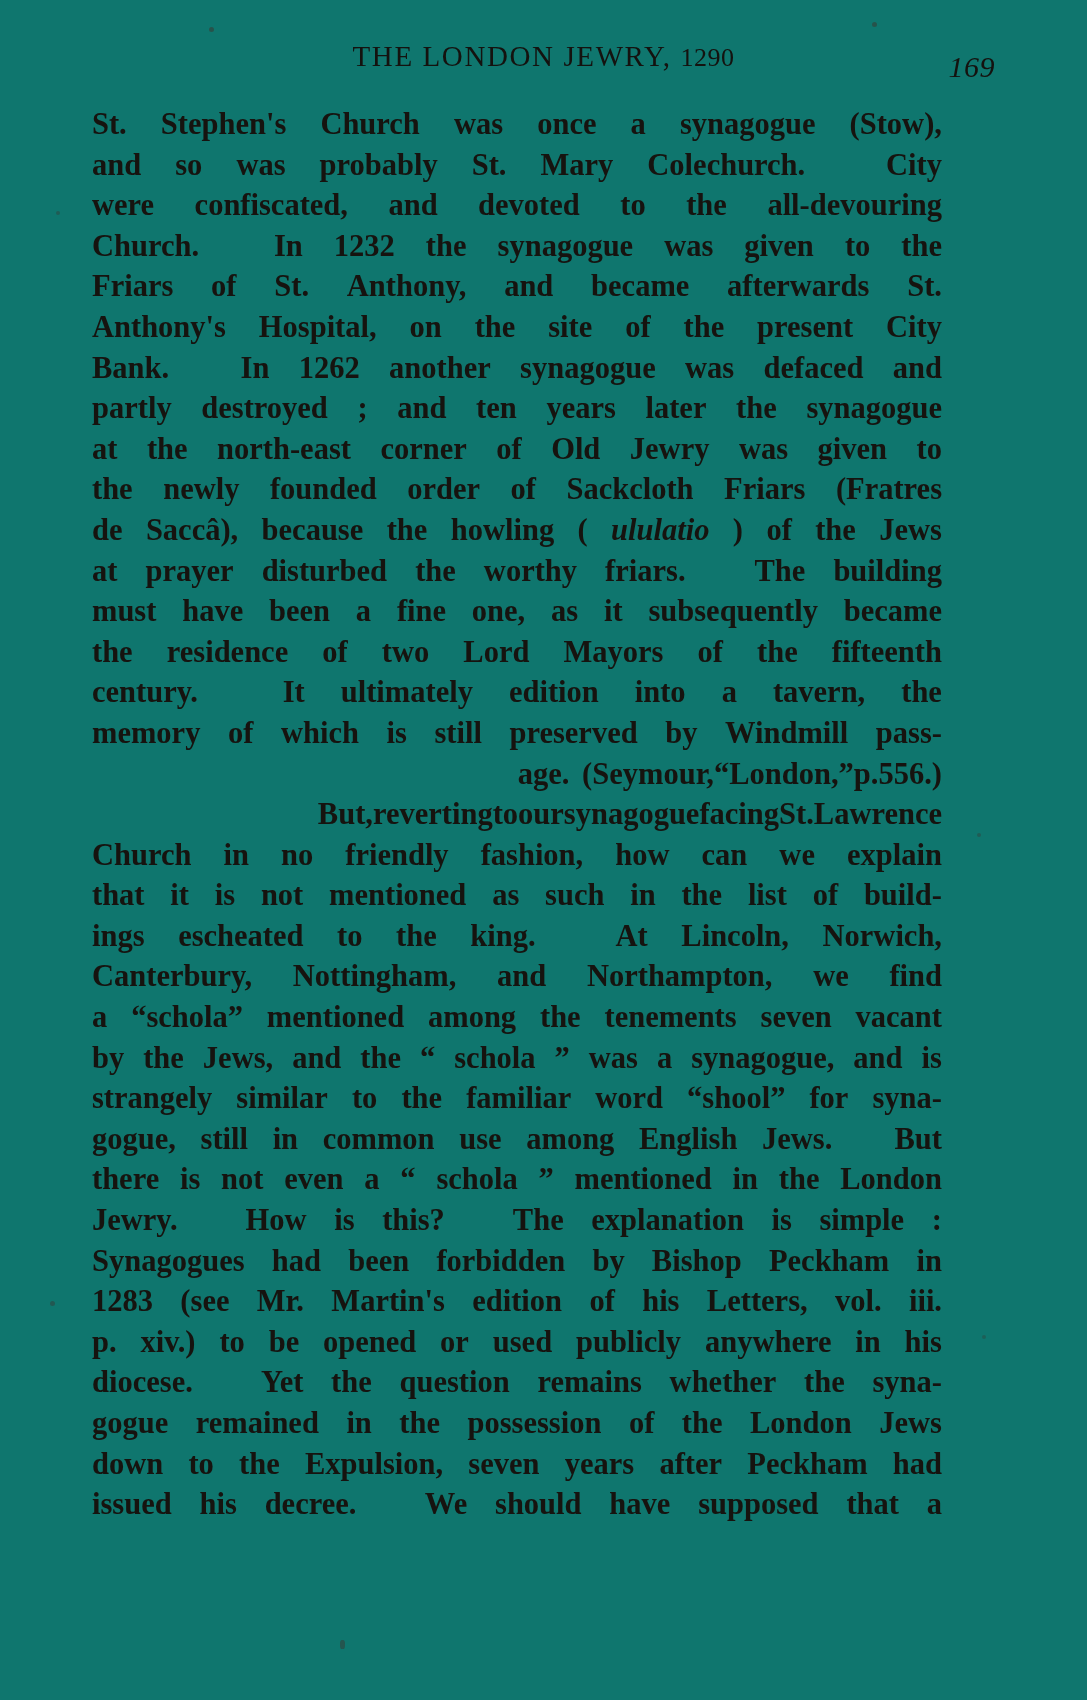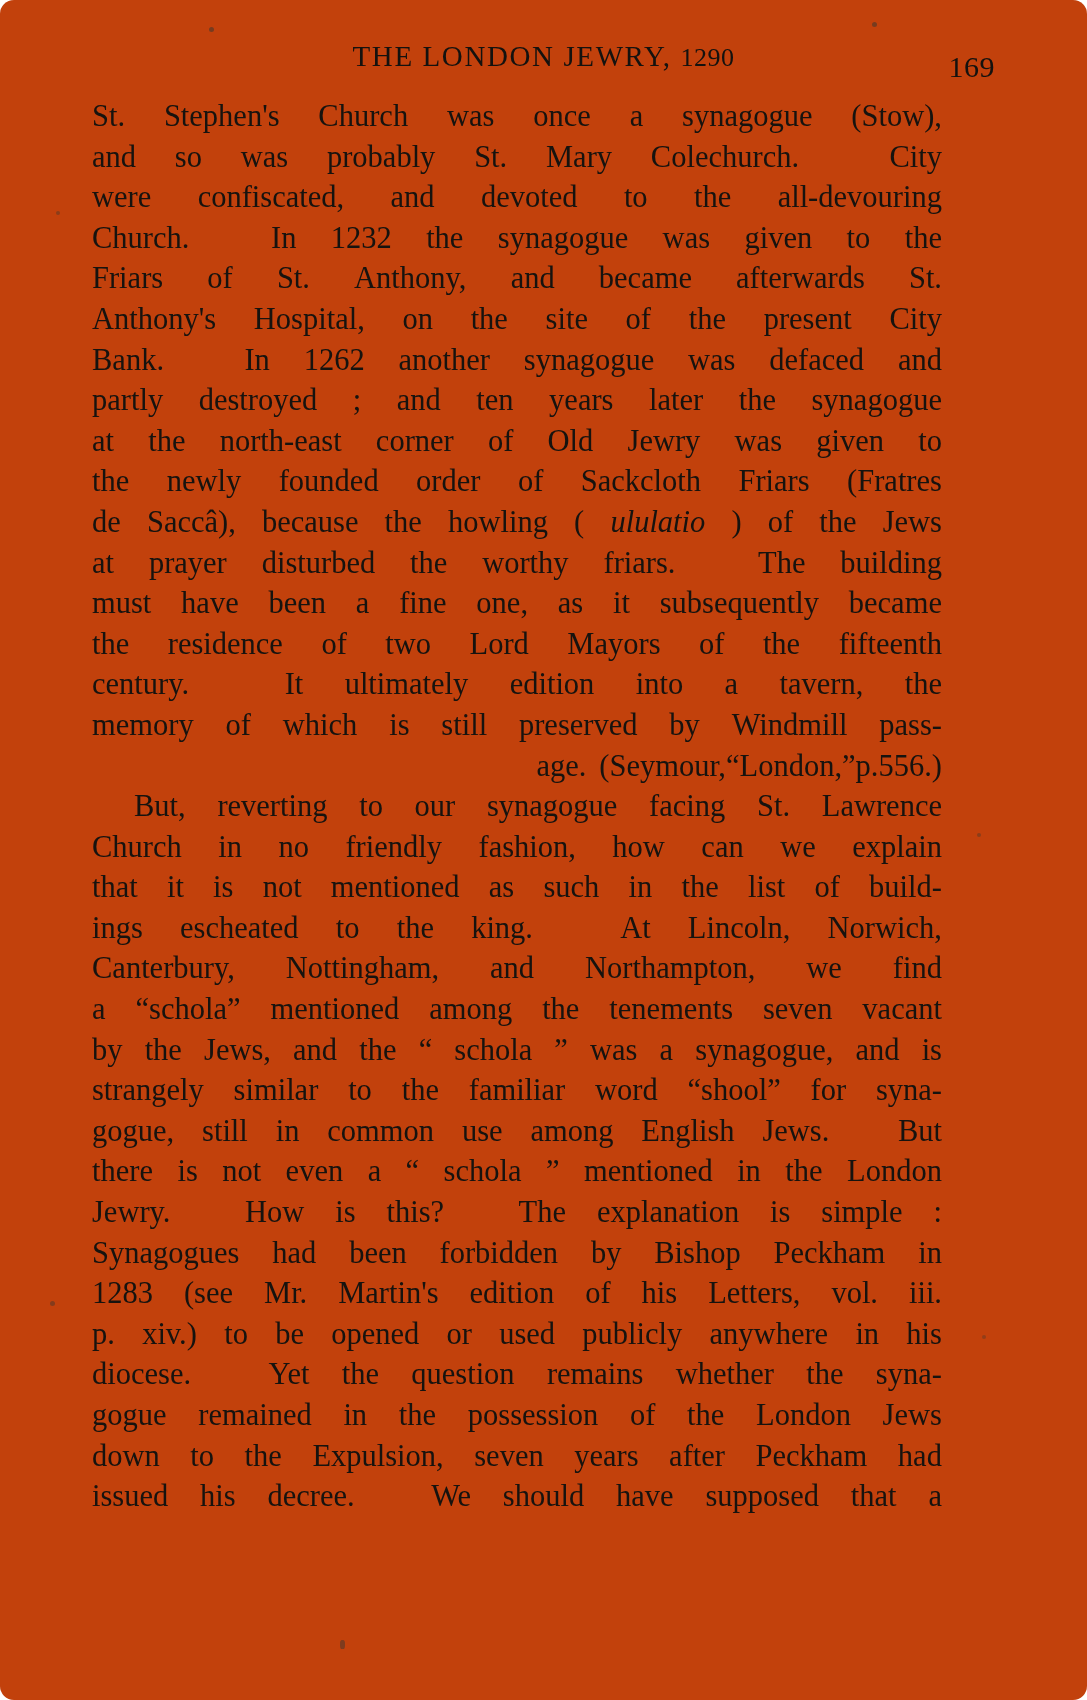--- a/index.html
+++ b/index.html
@@ -14,22 +14,21 @@
     font-family: "Liberation Serif", "DejaVu Serif", serif;
     color: #111111;
     position: relative;
     overflow: hidden;
   }
 
   
   .page {
     position: absolute;
     inset: 0;
-    background: #c2410c;
-    border-radius: 14px;
+    background: #0f766e;
   }
 
   
   .running-head {
     position: absolute;
     top: 40px;
     left: 92px;
     right: 92px;
     height: 44px;
     display: flex;
@@ -46,28 +45,30 @@
     font-size: 26px;
     letter-spacing: 0.5px;
   }
   .folio {
     position: absolute;
     right: 0;
     bottom: 0;
     font-size: 30px;
     letter-spacing: 0.5px;
     color: #14120f;
+    font-style: italic;
   }
 
   
   .textblock {
     position: absolute;
-    top: 96px;
+    top: 104px;
     left: 92px;
     width: 850px;
+    font-weight: bold;
   }
 
   .para {
     margin: 0;
   }
   .para + .para {
     margin-top: 0px;
   }
 
   
@@ -86,20 +87,21 @@
   }
   .line .w {
     display: inline-block;
   }
   .line .w.ital {
     font-style: italic;
   }
   
   .line.indent {
     padding-left: 42px;
+    justify-content: flex-end;
   }
   
   .sp-wide {
     display: inline-block;
     width: 0.42em;
   }
 
   
   .speck {
     position: absolute;

